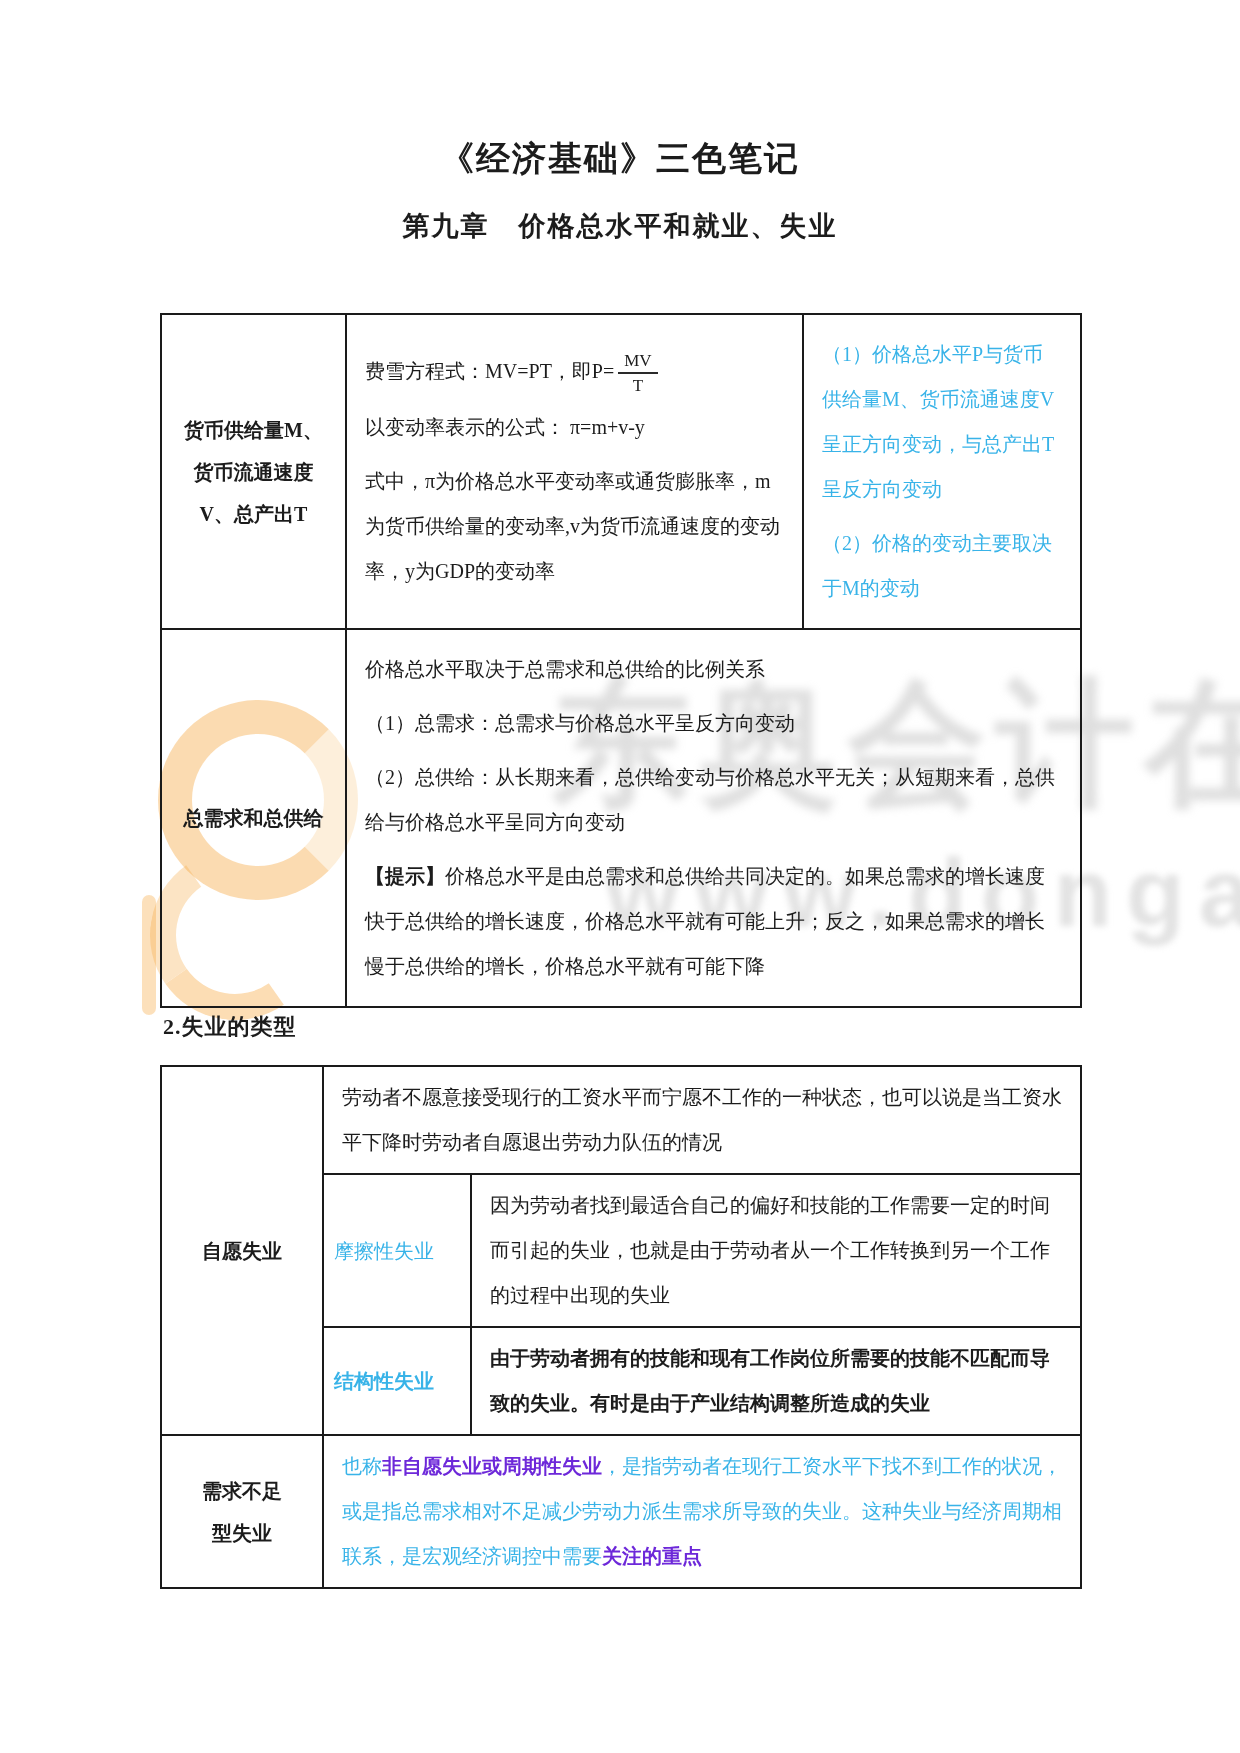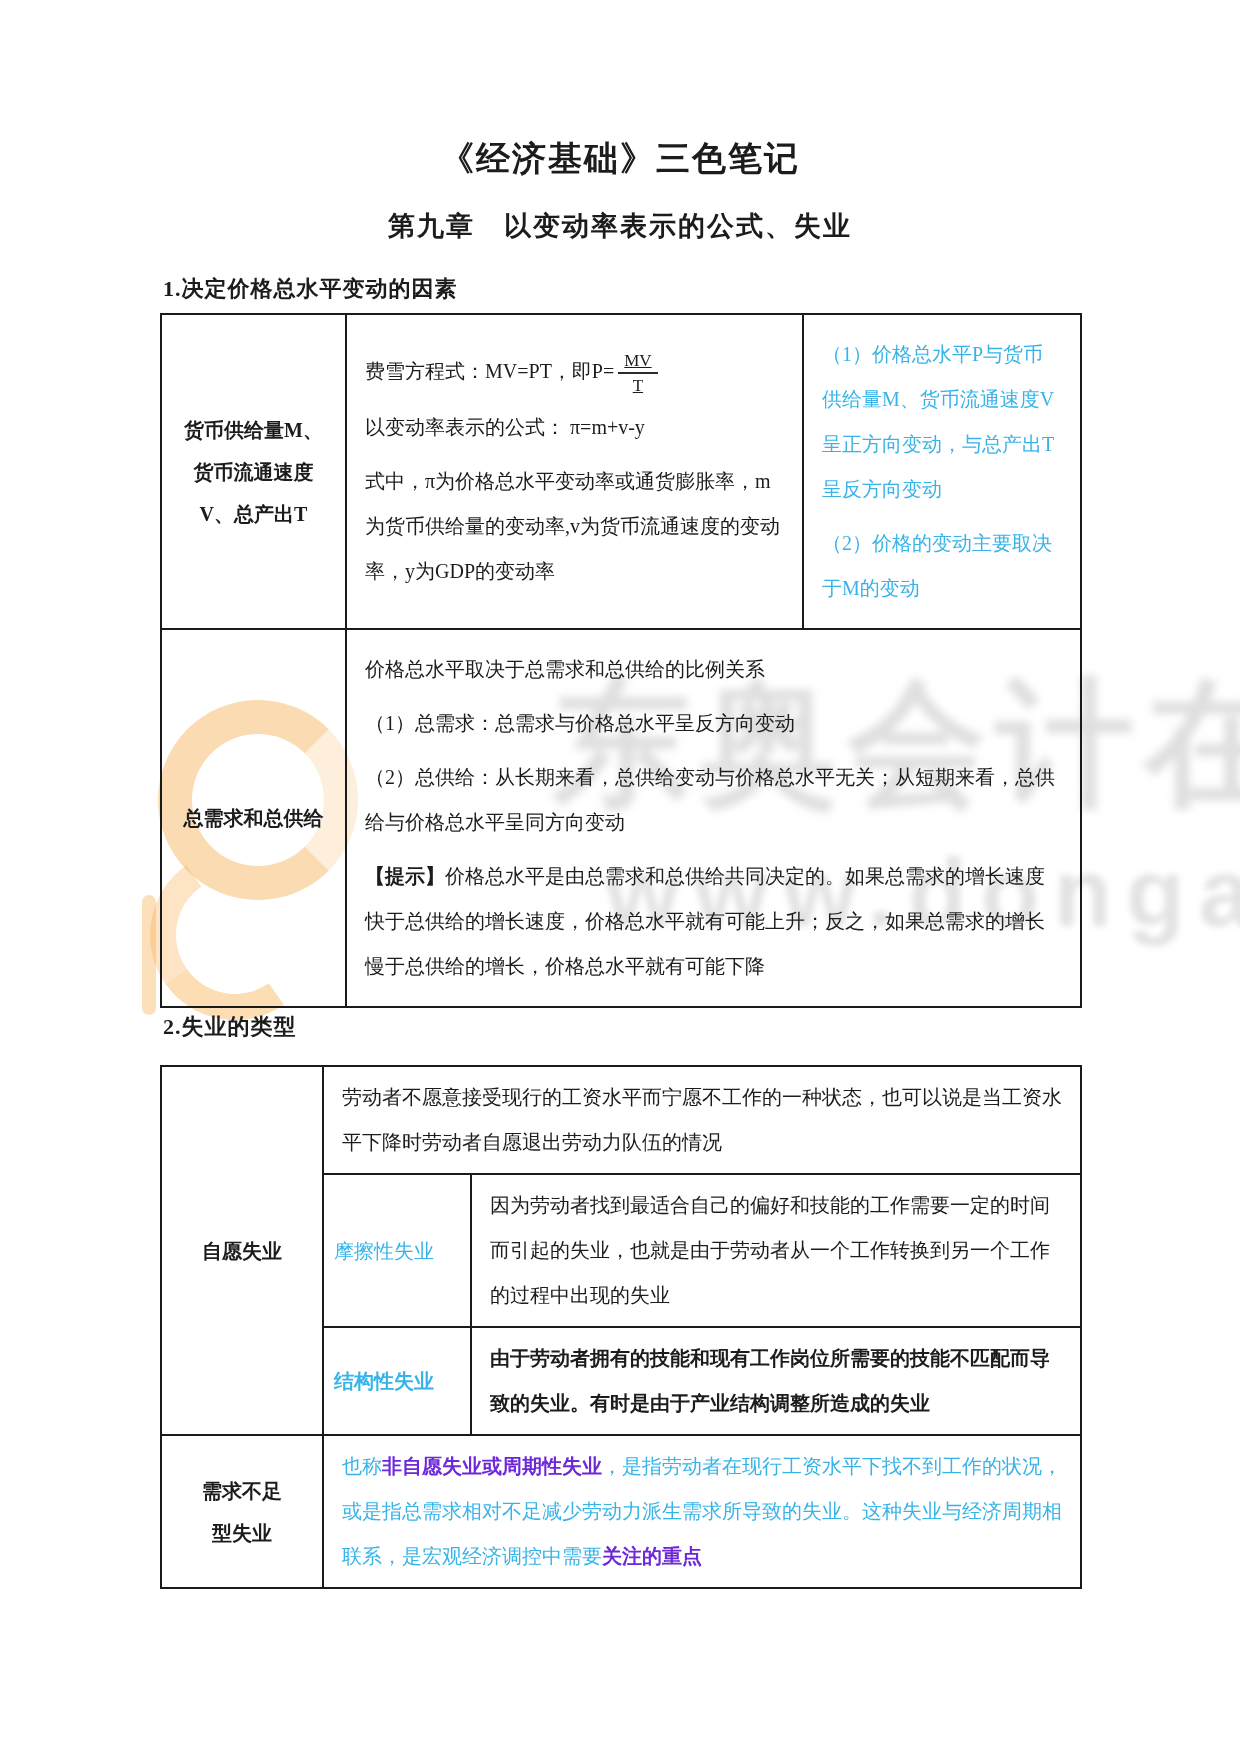--- a/index.html
+++ b/index.html
@@ -86,44 +86,43 @@
   .t1 tr.r1 td { height:309px; }
   .t1 tr.r2 td { height:334px;border-radius:30px; }
   .t2 tr.r1 td { height:105px; }
   .t2 tr.r2 td { height:146px; }
   .t2 tr.r3 td { height:100px;font-weight:bold; }
   .t2 tr.r4 td { height:141px; }
 
   
   .frac {
     display:inline-block; vertical-align:middle; text-align:center;
-    line-height:1.25; font-size:17px; margin-left:4px;text-decoration:underline;
+    line-height:1.25; font-size:17px; margin-left:4px;
   }
   .frac .num { display:block; border-bottom:2px solid #2a2a2a; padding:0 6px 1px; }
   .frac .den { display:block; padding-top:1px; }
 </style>
 </head>
 <body>
 
 <div class="page">
 
   <div class="wm-layer">
     <div class="wm-ring"></div>
     <div class="wm-arc"></div>
     <div class="wm-bar"></div>
     <div class="wm-brand">东奥会计在线</div>
     <div class="wm-url">www.dongao.com</div>
   </div>
 
   <div class="content">
 
     <h1 class="doc-title">《经济基础》三色笔记</h1>
-    <h2 class="chapter-title">第九章　以变动率表示的公式、失业</h2>
+    <h2 class="chapter-title">第九章　价格总水平和就业、失业</h2>
 
-    <h3 class="sec-heading sec1">1.决定价格总水平变动的因素</h3>
 
     <table class="note-table t1">
       <colgroup>
           <col style="width:185px">
           <col style="width:457px">
           <col style="width:278px">
         </colgroup>
       <tbody>
           <tr class="r1">
         <td class="hcell">货币供给量M、货币流通速度V、总产出T</td>

